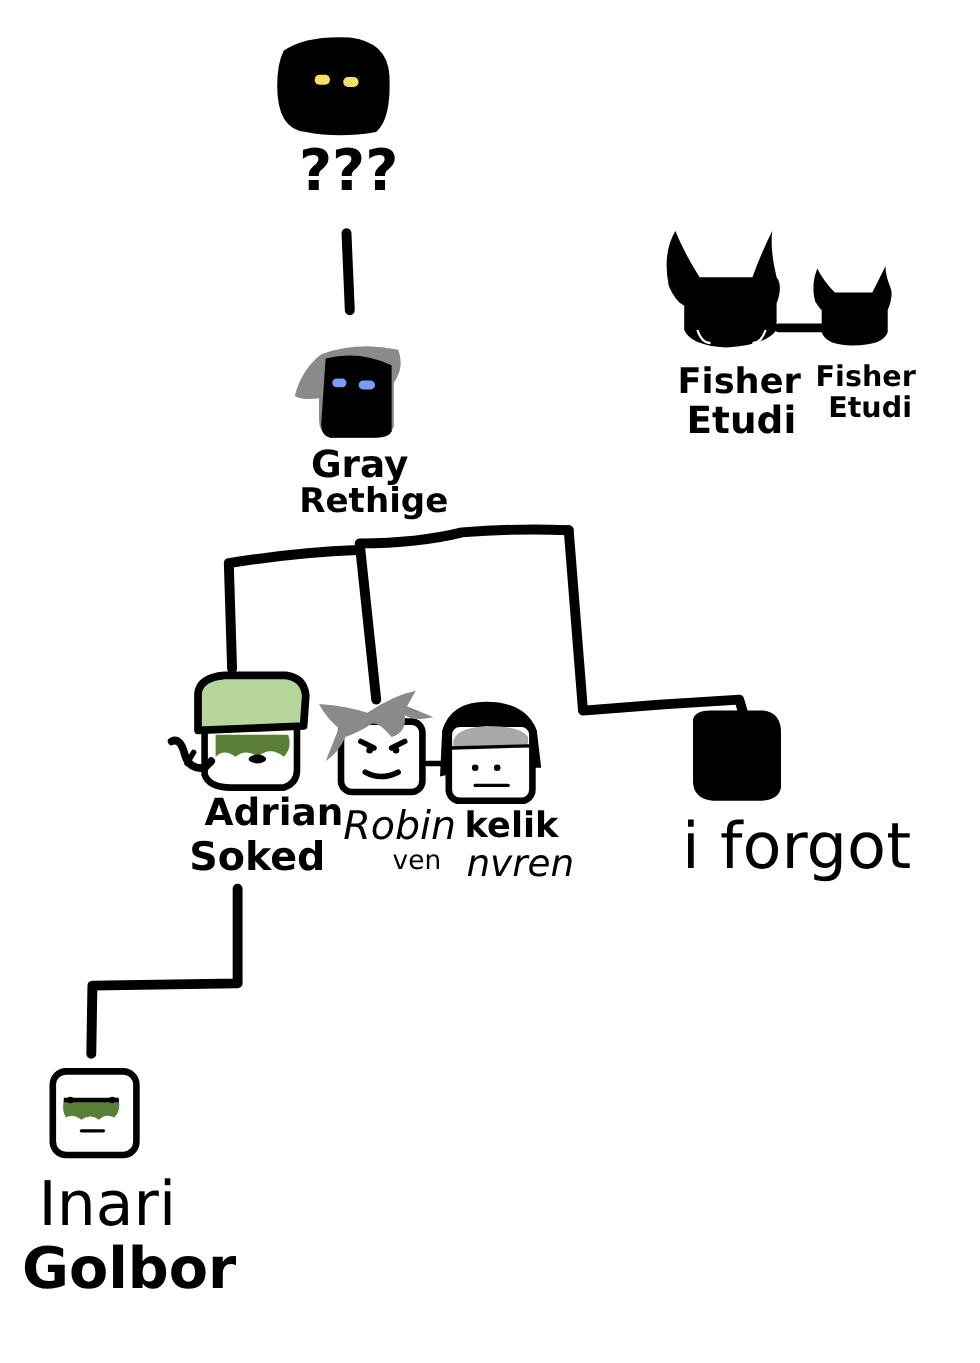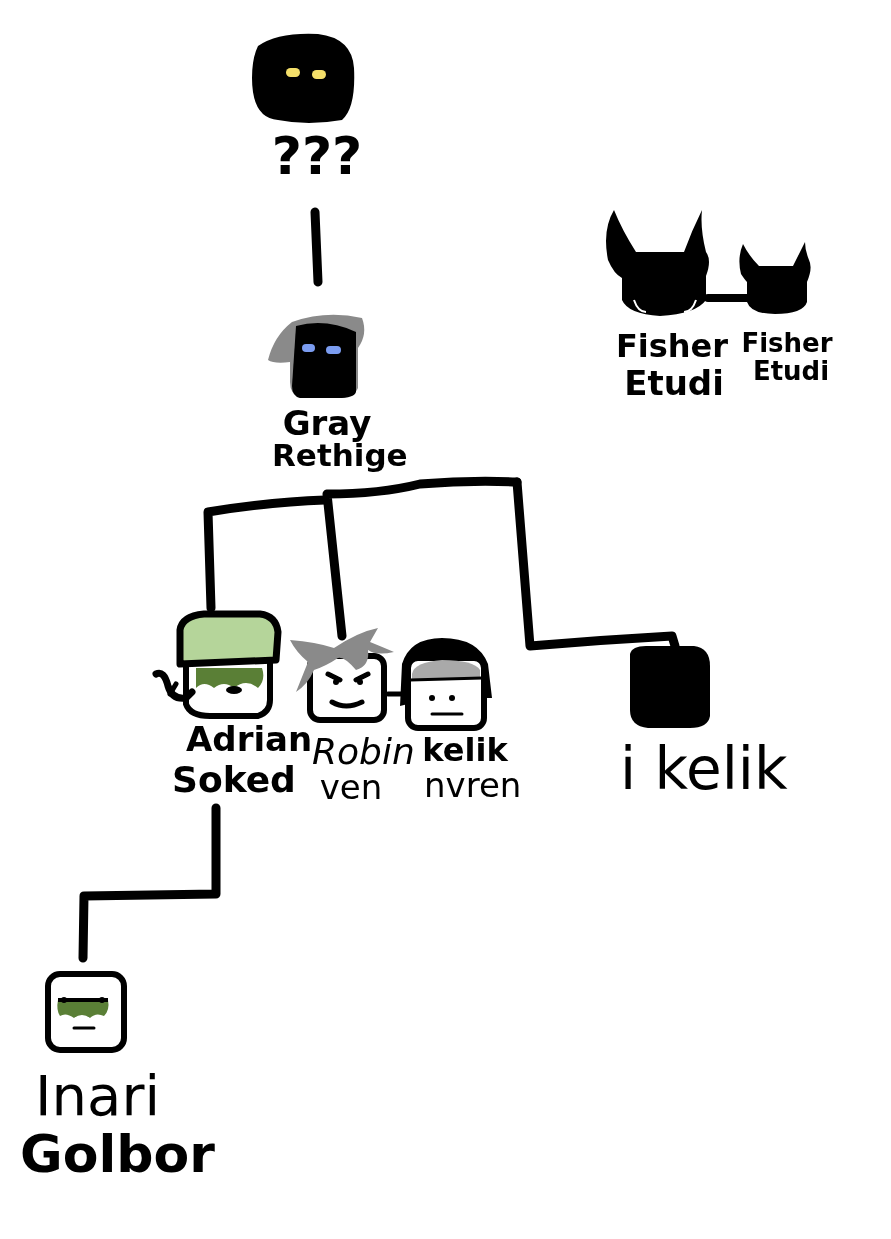--- a/index.html
+++ b/index.html
@@ -110,41 +110,41 @@
 
     <path d="M42 52 L54 58 M82 52 L70 58" stroke="#000" stroke-width="5" stroke-linecap="round"></path>
     <circle cx="50" cy="60" r="3" fill="#000"></circle>
     <circle cx="74" cy="60" r="3" fill="#000"></circle>
 
     <path d="M46 80 Q60 88 76 80" stroke="#000" stroke-width="5" fill="none" stroke-linecap="round"></path>
 
     <path d="M4 18 Q30 20 48 26 Q72 10 92 6 L84 20 Q94 24 108 30 Q90 34 82 28 Q84 44 70 48 Q58 34 52 36 Q40 44 28 48 Q22 62 10 70 Q18 50 22 40 Q10 30 4 18 Z" fill="#8a8a8a"></path>
   </svg>
   <div class="label thin" style="left:312px;top:734px;width:100px;font-size:36px;font-style:italic;">Robin</div>
-  <div class="label thin" style="left:316px;top:770px;width:70px;font-size:34px;">ven</div>
+  <div class="label thin" style="left:344px;top:770px;width:70px;font-size:24px;">ven</div>
 
   <svg class="node" style="left:396px;top:634px;" width="100" height="100" viewBox="0 0 100 100">
 
     <path d="M6 30 Q14 4 46 4 Q82 4 92 30 L96 64 L88 64 L88 34 L14 34 L12 70 L4 72 Z" fill="#000"></path>
 
     <rect x="12" y="24" width="76" height="70" rx="10" fill="#fff" stroke="#000" stroke-width="6"></rect>
 
     <path d="M16 40 Q18 28 46 26 Q78 26 84 36 L84 44 L16 46 Z" fill="#a9a9a9"></path>
     <path d="M14 46 L86 44" stroke="#000" stroke-width="3"></path>
     <circle cx="36" cy="64" r="3" fill="#000"></circle>
     <circle cx="56" cy="64" r="3" fill="#000"></circle>
     <path d="M36 80 L66 80" stroke="#000" stroke-width="3" stroke-linecap="round"></path>
   </svg>
   <div class="label" style="left:420px;top:734px;width:90px;font-size:32px;">kelik</div>
-  <div class="label thin" style="left:424px;top:768px;width:94px;font-size:34px;">nvren</div>
+  <div class="label thin" style="left:424px;top:768px;width:94px;font-size:34px;font-style:italic;">nvren</div>
 
   <svg class="node" style="left:626px;top:644px;" width="88" height="86" viewBox="0 0 88 86">
     <path d="M4 10 Q6 2 20 2 L68 2 Q84 4 84 22 L84 72 Q82 84 64 84 L22 84 Q4 82 4 66 Z" fill="#000"></path>
   </svg>
-  <div class="label thin" style="left:620px;top:740px;width:220px;font-size:58px;text-align:left;">i kelik</div>
+  <div class="label thin" style="left:620px;top:740px;width:220px;font-size:58px;text-align:left;">i forgot</div>
 
   <svg class="node" style="left:44px;top:970px;" width="84" height="84" viewBox="0 0 84 84">
     <rect x="4" y="4" width="76" height="76" rx="12" fill="#fff" stroke="#000" stroke-width="6"></rect>
     <path d="M14 30 L64 30 Q66 40 60 46 Q52 42 46 48 Q38 42 30 48 Q22 42 16 46 Q12 40 14 30 Z" fill="#5a7f36"></path>
     <path d="M14 30 L64 30" stroke="#000" stroke-width="4"></path>
     <circle cx="20" cy="30" r="3" fill="#000"></circle>
     <circle cx="58" cy="30" r="3" fill="#000"></circle>
     <path d="M30 58 L50 58" stroke="#000" stroke-width="3" stroke-linecap="round"></path>
   </svg>
   <div class="label thin" style="left:20px;top:1068px;width:140px;font-size:56px;text-align:right;">Inari</div>

